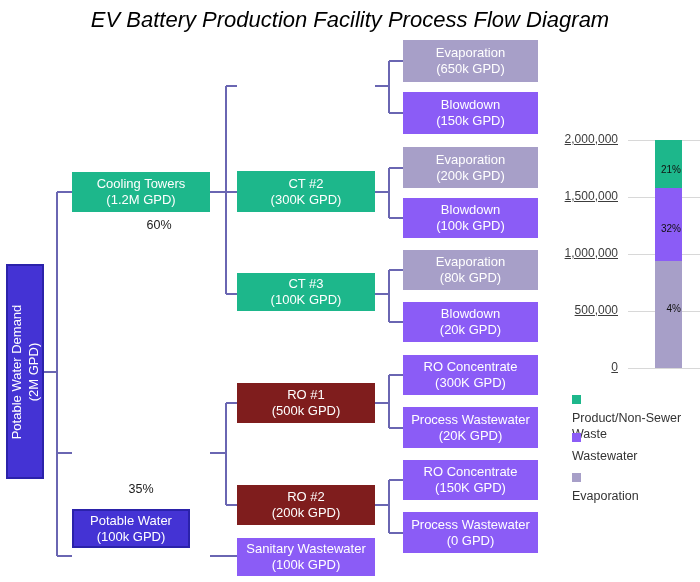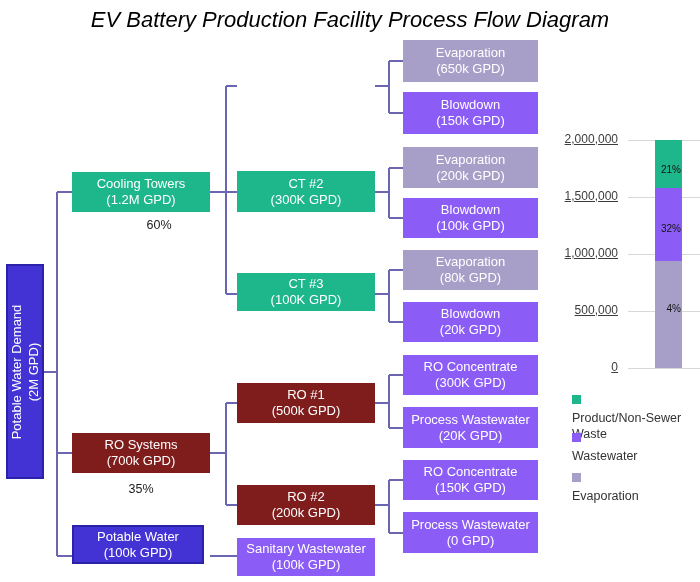--- a/index.html
+++ b/index.html
@@ -80,27 +80,23 @@
       <div>(2M GPD)</div>
     </div>
   </div>
 
   <div class="node green" style="left:72px;top:172px;width:138px;height:40px">
     <div>Cooling Towers</div>
     <div>(1.2M GPD)</div>
   </div>
   <div class="pct" style="left:90px;top:218px">60%</div>
 
-  <div class="node red" style="left:72px;top:433px;width:138px;height:40px">
-    <div>RO Systems</div>
-    <div>(700k GPD)</div>
-  </div>
   <div class="pct" style="left:72px;top:482px">35%</div>
 
-  <div class="node blue" style="left:72px;top:525px;width:132px;height:39px">
+  <div class="node blue" style="left:72px;top:509px;width:118px;height:39px">
     <div>Potable Water</div>
     <div>(100k GPD)</div>
   </div>
 
   <div class="node green" style="left:237px;top:171px;width:138px;height:41px">
     <div>CT #2</div>
     <div>(300K GPD)</div>
   </div>
   <div class="node green" style="left:237px;top:273px;width:138px;height:38px">
     <div>CT #3</div>

